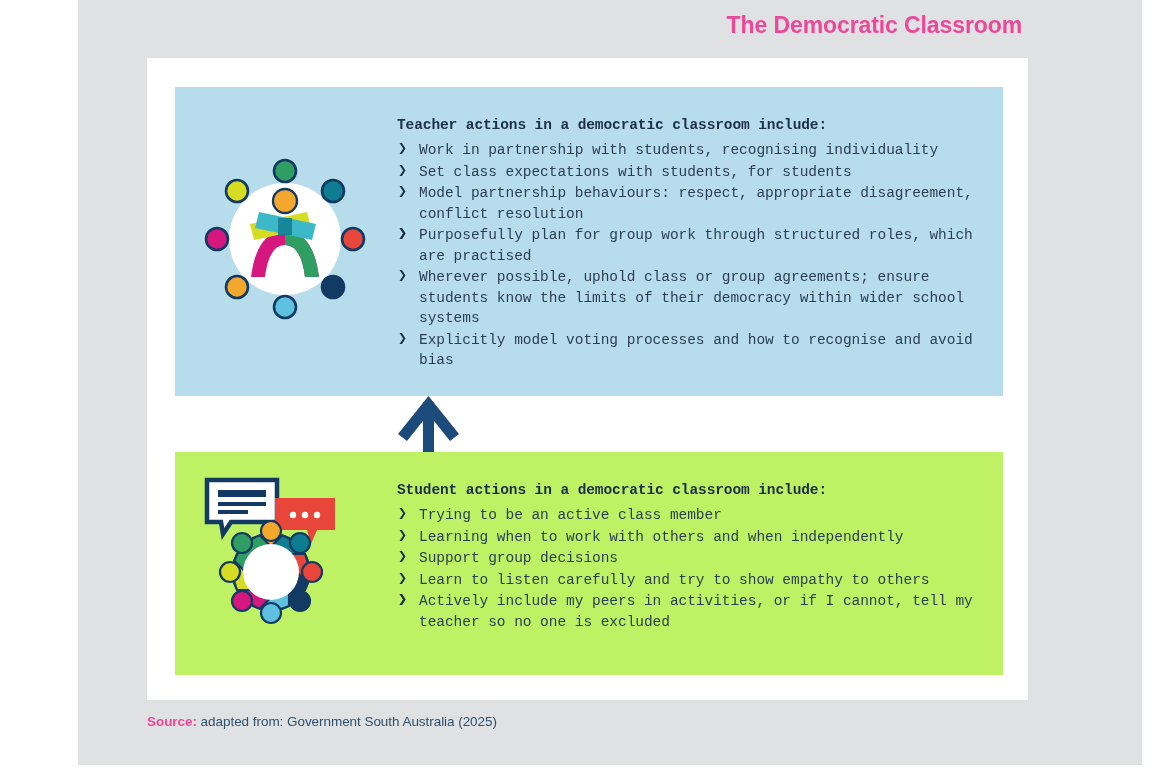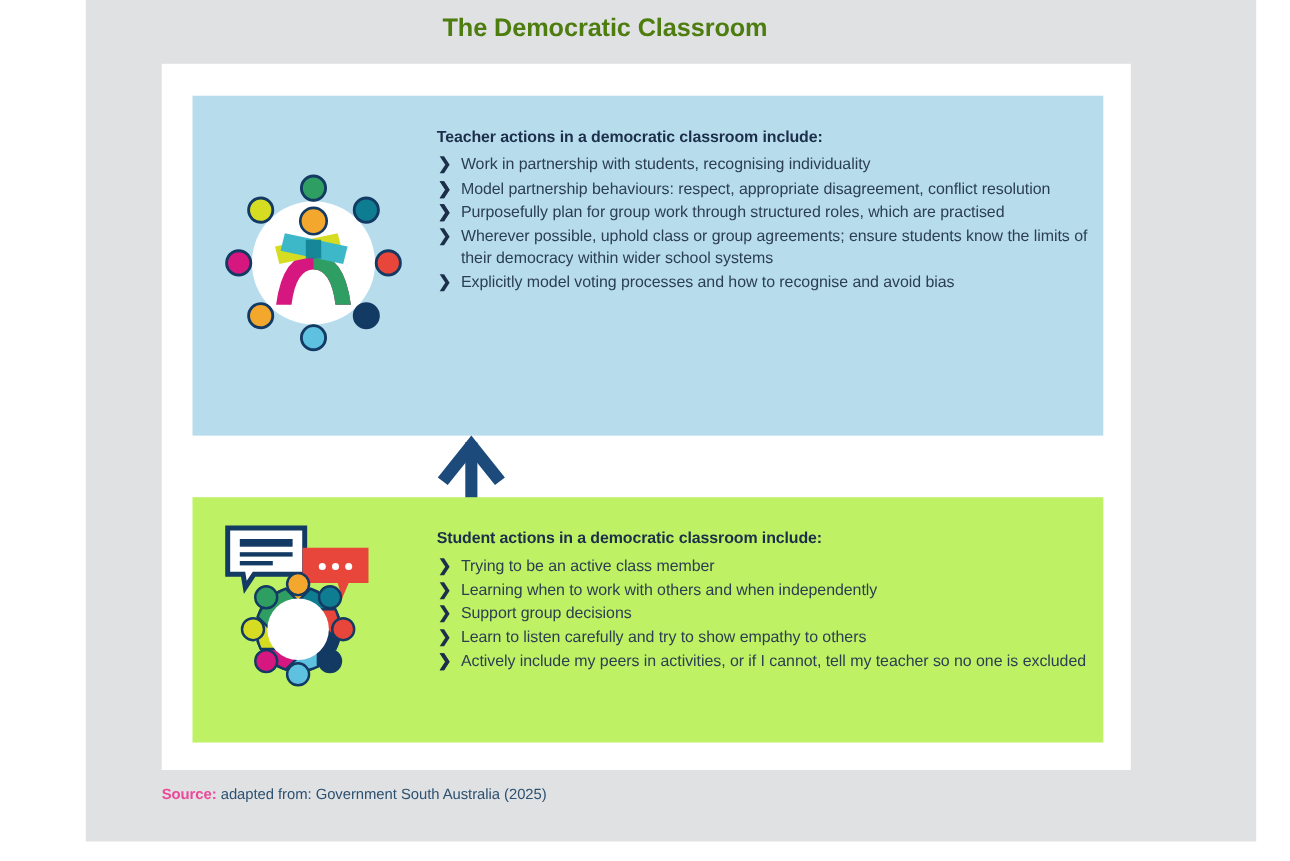--- a/index.html
+++ b/index.html
@@ -21,24 +21,24 @@
     left: 78px; top: 0px;
     width: 1064px; height: 765px;
     background: #e0e1e3;
   }
 
   
   #title {
     position: absolute;
     left: 78px; top: 12px;
     width: 944px;
-    text-align: center;
+    text-align: right;
     font-size: 23px;
     font-weight: bold;
-    color: #4d7c0f;
+    color: #ec4899;
     letter-spacing: -0.1px;
   }
 
   
   #card {
     position: absolute;
     left: 147px; top: 58px;
     width: 881px; height: 642px;
     background: #ffffff;
   }
@@ -67,20 +67,21 @@
   }
   .icon-col {
     position: absolute;
     left: 0; top: 0;
     width: 222px; height: 100%;
   }
   .text-col {
     position: absolute;
     left: 222px;
     width: 600px;
+    font-family: Liberation Mono, monospace;
   }
   #teacher-panel .text-col { top: 30px; }
   #student-panel .text-col { top: 30px; }
 
   .panel-heading {
     font-size: 14.5px;
     font-weight: bold;
     color: #1d2e4a;
     margin: 0 0 7px 0;
     letter-spacing: -0.1px;
@@ -182,21 +183,21 @@
           <path d="M 83 69 L 97 69 L 97 86 L 83 86 Z" fill="#0f7d91" opacity="0.85"></path>
 
           <circle cx="90" cy="52" r="12" fill="#f3a82d" stroke="#123a63" stroke-width="2.4"></circle>
         </svg>
       </div>
 
       <div class="text-col">
         <div class="panel-heading">Teacher actions in a democratic classroom include:</div>
         <ul class="bullets" id="teacher-list">
             <li><span class="chev">❯</span><span>Work in partnership with students, recognising individuality</span></li>
-            <li><span class="chev">❯</span></li>
+            <li><span class="chev">❯</span><span>Set class expectations with students, for students</span></li>
             <li><span class="chev">❯</span><span>Model partnership behaviours: respect, appropriate disagreement, conflict resolution</span></li>
             <li><span class="chev">❯</span></li>
             <li><span class="chev">❯</span><span>Purposefully plan for group work through structured roles, which are practised</span></li>
             <li><span class="chev">❯</span><span>Wherever possible, uphold class or group agreements; ensure students know the limits of their democracy within wider school systems</span></li>
             <li><span class="chev">❯</span><span>Explicitly model voting processes and how to recognise and avoid bias</span></li>
           </ul>
       </div>
 
     </div>
   </div>

